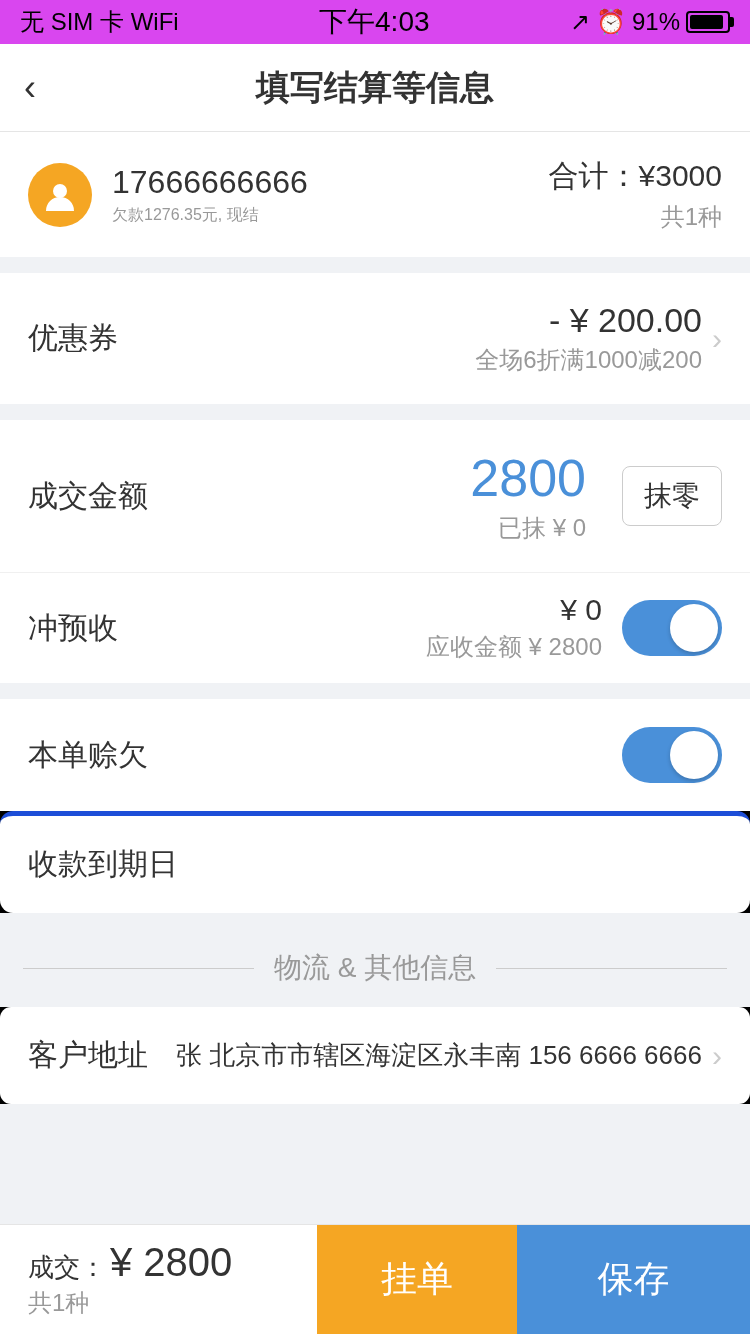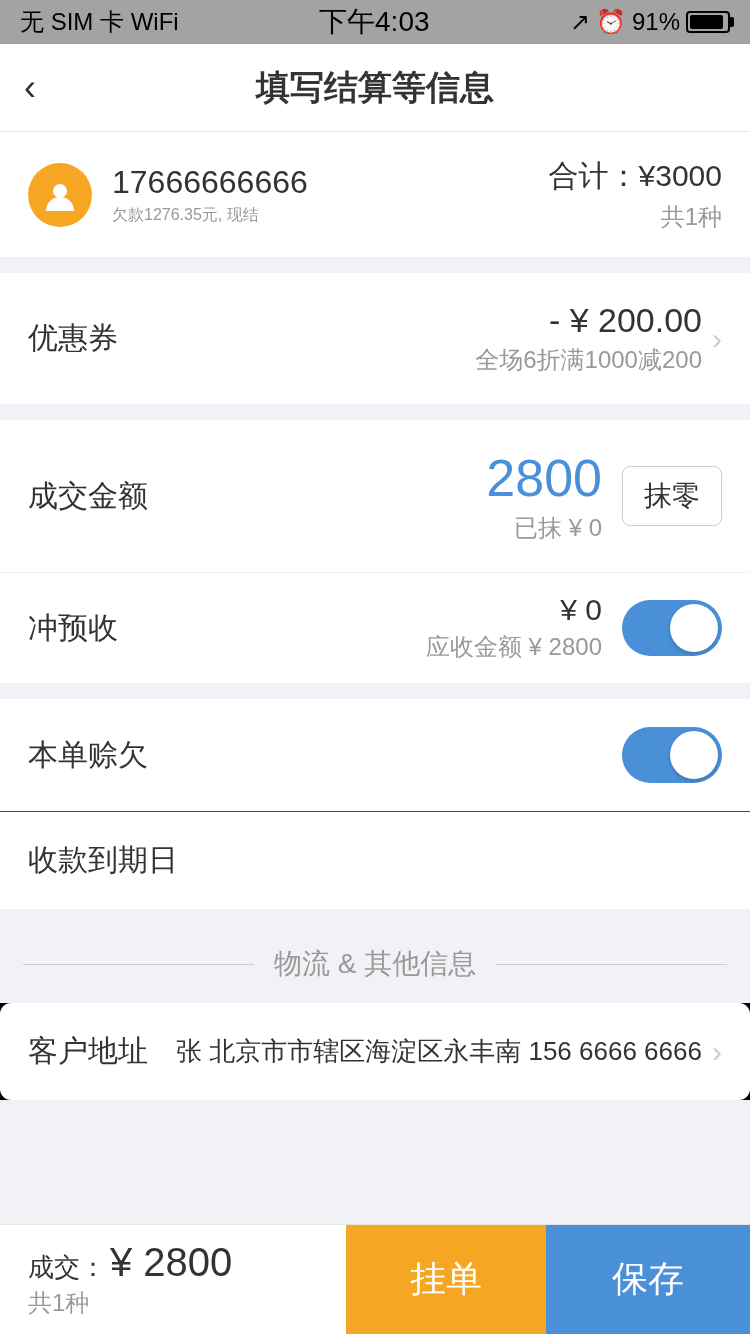--- a/index.html
+++ b/index.html
@@ -11,21 +11,21 @@
       background: #f0f2f5;
       font-size: 28px;
       color: #333;
       position: relative;
     }
 
     
     .status-bar {
       width: 750px;
       height: 44px;
-      background: #a3a3a3;
+      background: #d946ef;
       display: flex;
       align-items: center;
       justify-content: space-between;
       padding: 0 20px;
       font-size: 24px;
       color: #000;
     }
     .status-left { display: flex; align-items: center; gap: 8px; }
     .status-center { font-size: 28px; font-weight: 500; }
     .status-right { display: flex; align-items: center; gap: 6px; font-size: 24px; }
@@ -120,20 +120,21 @@
 
     
     .deal-section {
       background: #fff;
       margin-bottom: 16px;
     }
     .deal-row {
       display: flex;
       align-items: center;
       padding: 28px 28px;
+      gap: 16px;
     }
     .deal-label { font-size: 30px; color: #333; }
     .deal-value-col {
       flex: 1;
       display: flex;
       flex-direction: column;
       align-items: flex-end;
       margin-right: 20px;
     }
     .deal-amount { font-size: 52px; color: #4a90d9; font-weight: 500; }
@@ -199,21 +200,22 @@
       background: #fff;
     }
     .bensingle-label { font-size: 30px; color: #333; flex: 1; }
 
     
     .date-row {
       display: flex;
       align-items: center;
       padding: 28px 28px;
       background: #fff;
-      border-top: 1px solid #1d4ed8;
+      border-top: 5px solid #1d4ed8;
+      border-radius: 13px;
     }
     .date-label { font-size: 30px; color: #333; margin-right: 16px; }
     .date-value { font-size: 30px; color: #333; }
 
     
     .logistics-header {
       background: #f0f2f5;
       padding: 20px 23px;
       display: flex;
       align-items: center;
@@ -272,21 +274,21 @@
       background: #f5a623;
       display: flex;
       align-items: center;
       justify-content: center;
       font-size: 36px;
       color: #fff;
       font-weight: 500;
       cursor: pointer;
     }
     .bottom-btn-save {
-      width: 204px;
+      width: 233px;
       height: 110px;
       background: #4a90d9;
       display: flex;
       align-items: center;
       justify-content: center;
       font-size: 36px;
       color: #fff;
       font-weight: 500;
       cursor: pointer;
     }

